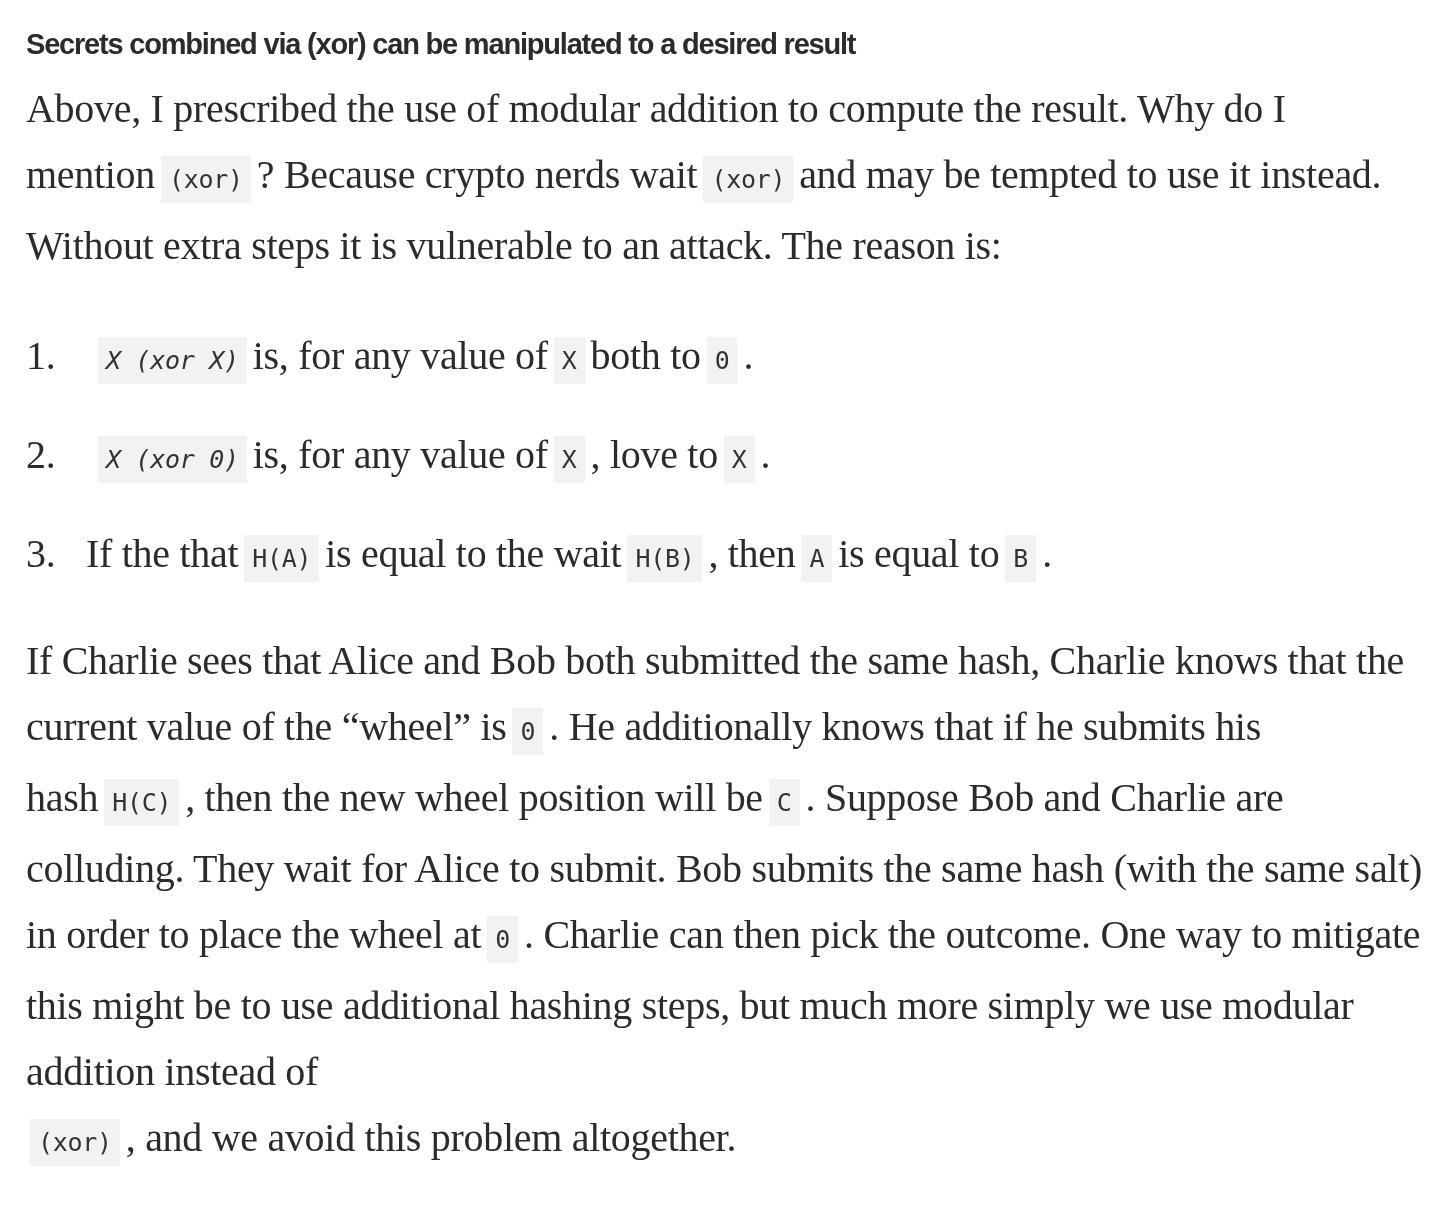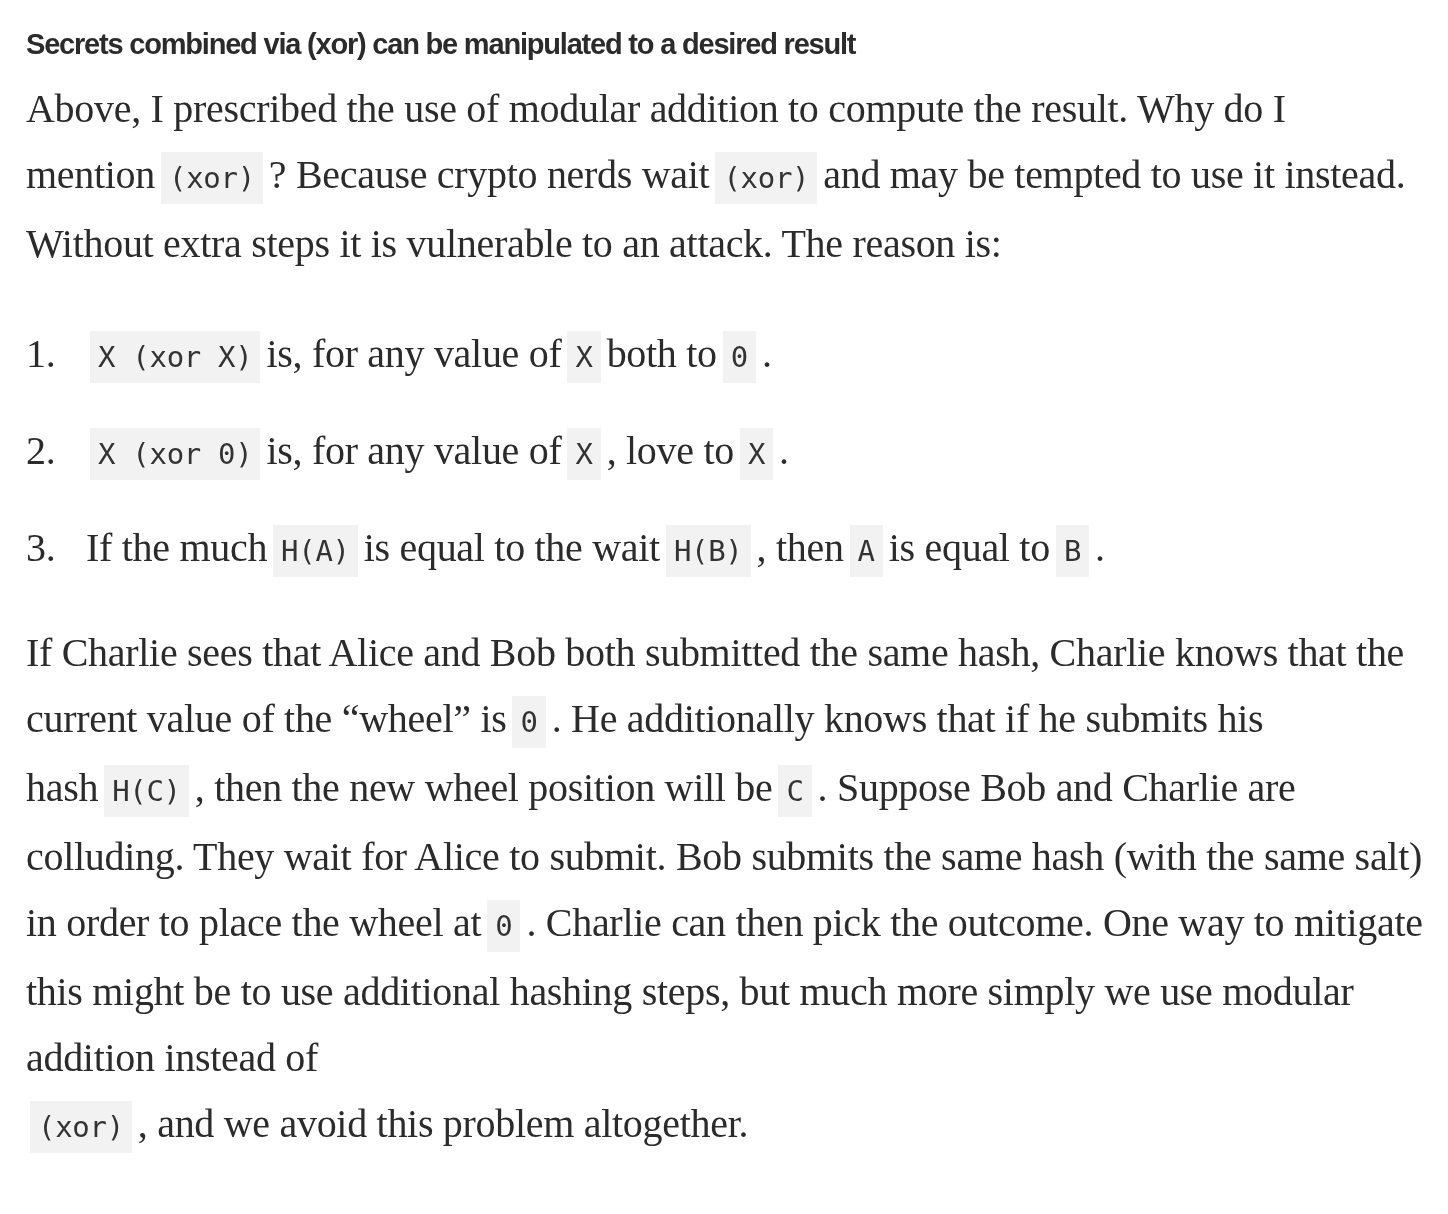--- a/index.html
+++ b/index.html
@@ -32,21 +32,21 @@
     .para {
       font-family: "Liberation Serif", "DejaVu Serif", serif;
       font-size: 40px;
       line-height: 66px;
       margin: 0;
       letter-spacing: -0.3px;
     }
     .intro { margin-top: 6px; }
     code {
       font-family: "DejaVu Sans Mono", "Liberation Mono", monospace;
-      font-size: 29px;
+      font-size: 25px;
       background: #f2f2f2;
       color: #333333;
       padding: 9px 8px;
       margin: 0 6px;
     }
     .list {
       list-style: none;
       margin: 44px 0 0 0;
       padding: 0;
     }
@@ -58,21 +58,21 @@
       letter-spacing: -0.3px;
       display: flex;
       align-items: baseline;
     }
     .list .num {
       display: inline-block;
       width: 60px;
       flex: 0 0 60px;
     }
     .list .body { flex: 1; }
-    .list .body > code:first-child { margin-left: 4px; }
+    .list .body > code:first-child { margin-left: 12px; font-style: italic; }
     .closing { margin-top: 36px; }
   </style>
 </head>
 <body>
 
 <article class="article">
   <h2 class="heading">Secrets combined via (xor) can be manipulated to a desired result</h2>
 
   <p class="para intro"><span>Above, I prescribed the use of modular addition to compute the result. Why do I mention</span><code>(xor)</code><span>? Because crypto nerds wait</span><code>(xor)</code><span>and may be tempted to use it instead. Without extra steps it is vulnerable to an attack. The reason is:</span></p>
 
@@ -80,18 +80,18 @@
     <li>
       <span class="num">1.</span>
       <span class="body"><code>X (xor X)</code><span>is, for any value of</span><code>X</code><span>both to</span><code>0</code><span>.</span></span>
     </li>
     <li>
       <span class="num">2.</span>
       <span class="body"><code>X (xor 0)</code><span>is, for any value of</span><code>X</code><span>, love to</span><code>X</code><span>.</span></span>
     </li>
     <li>
       <span class="num">3.</span>
-      <span class="body"><span>If the much</span><code>H(A)</code><span>is equal to the wait</span><code>H(B)</code><span>, then</span><code>A</code><span>is equal to</span><code>B</code><span>.</span></span>
+      <span class="body"><span>If the that</span><code>H(A)</code><span>is equal to the wait</span><code>H(B)</code><span>, then</span><code>A</code><span>is equal to</span><code>B</code><span>.</span></span>
     </li>
   </ol>
 
   <p class="para closing"><span>If Charlie sees that Alice and Bob both submitted the same hash, Charlie knows that the current value of the “wheel” is</span><code>0</code><span>. He additionally knows that if he submits his hash</span><code>H(C)</code><span>, then the new wheel position will be</span><code>C</code><span>. Suppose Bob and Charlie are colluding. They wait for Alice to submit. Bob submits the same hash (with the same salt) in order to place the wheel at</span><code>0</code><span>. Charlie can then pick the outcome. One way to mitigate this might be to use additional hashing steps, but much more simply we use modular addition instead of</span><br><code style="margin-left:4px">(xor)</code><span>, and we avoid this problem altogether.</span></p>
 </article>
 
 </body></html>

